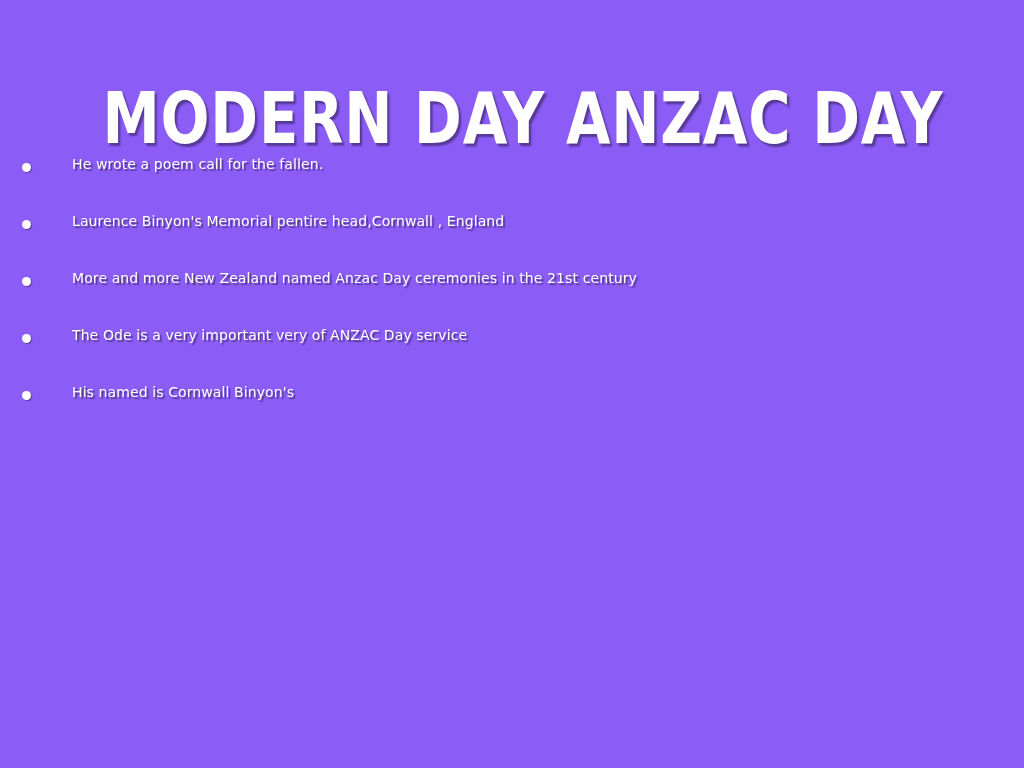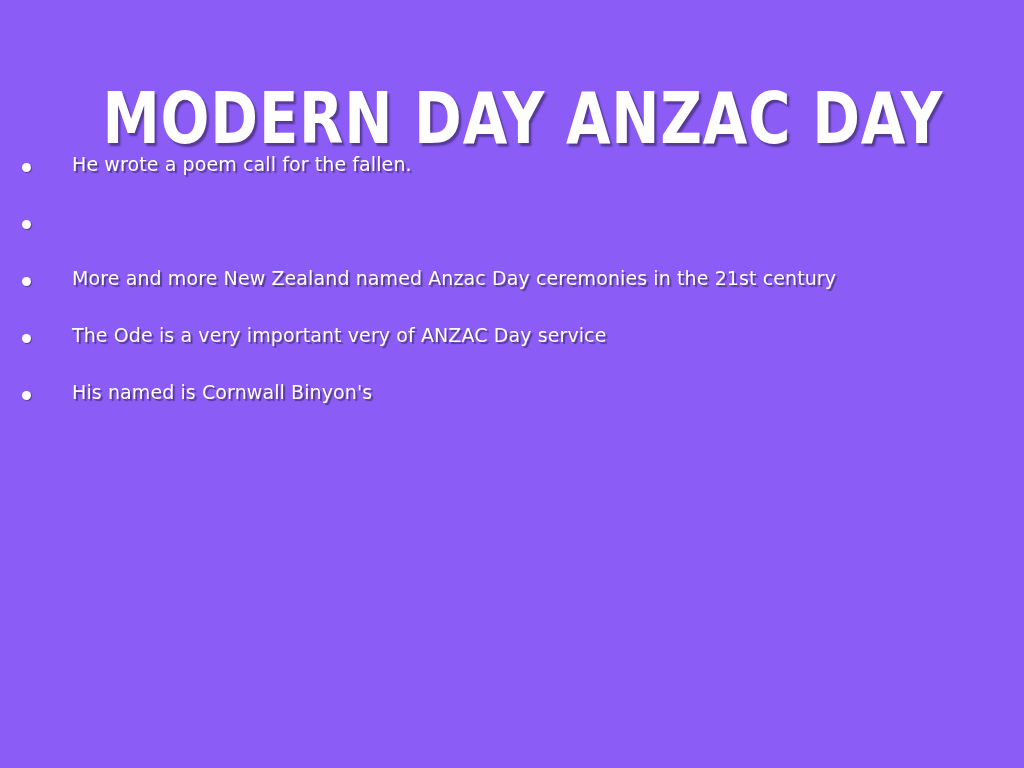--- a/index.html
+++ b/index.html
@@ -71,21 +71,21 @@
   }
 
   .bullet-text {
     position: absolute;
     left: 72px;
     top: 0;
     right: 20px;
     color: #ffffff;
     font-family: "DejaVu Sans", sans-serif;
     font-weight: 400;
-    font-size: 19px;
+    font-size: 14px;
     line-height: 32px;
     letter-spacing: 0.1px;
     white-space: nowrap;
     text-shadow: 2px 2px 1px rgba(0, 0, 0, 0.40);
     -webkit-font-smoothing: antialiased;
   }
 </style>
 </head>
 <body>
 
@@ -95,20 +95,21 @@
 
   <ul id="bullet-list">
 
     <li class="bullet-row">
       <span class="bullet-dot"></span>
       <span class="bullet-text">He wrote a poem call for the fallen.</span>
     </li>
 
     <li class="bullet-row">
       <span class="bullet-dot"></span>
+      <span class="bullet-text">Laurence Binyon's Memorial pentire head,Cornwall , England</span>
     </li>
 
     <li class="bullet-row">
       <span class="bullet-dot"></span>
       <span class="bullet-text">More and more New Zealand named Anzac Day ceremonies in the 21st century</span>
     </li>
 
     <li class="bullet-row">
       <span class="bullet-dot"></span>
       <span class="bullet-text">The Ode is a very important very of ANZAC Day service</span>

